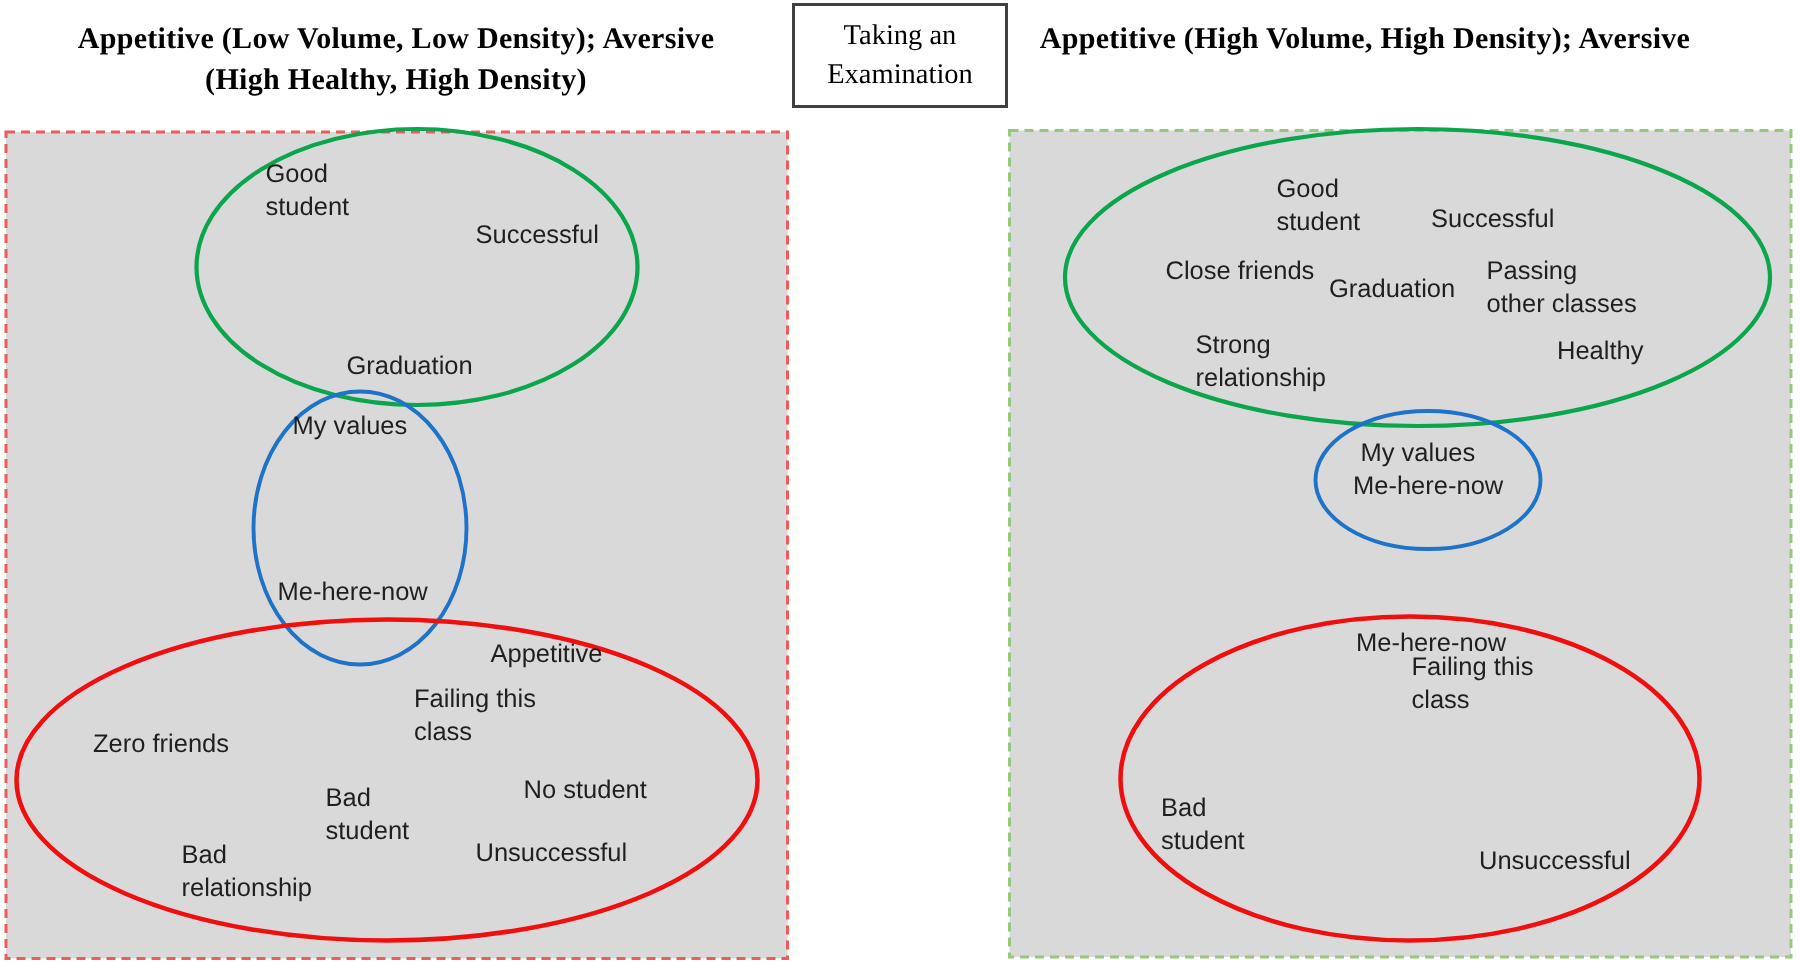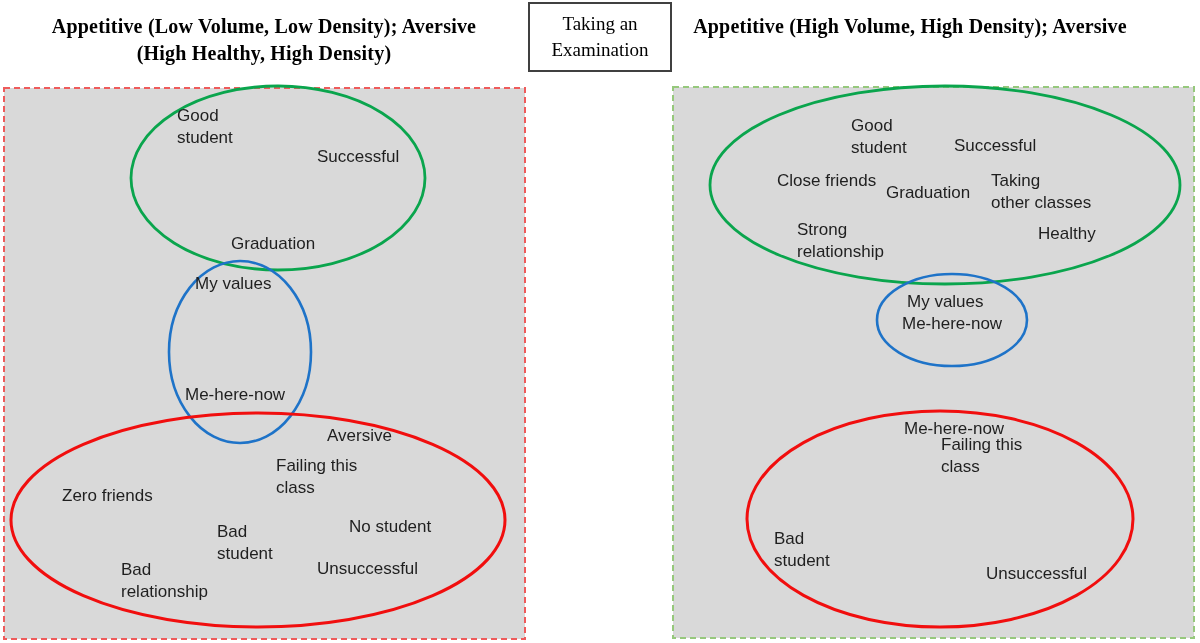--- a/index.html
+++ b/index.html
@@ -79,37 +79,37 @@
   </div>
 
   <div class="lbl" style="left:177px;top:105px">Good
 student</div>
   <div class="lbl" style="left:317px;top:146px">Successful</div>
   <div class="lbl" style="left:231px;top:233px">Graduation</div>
 
   <div class="lbl" style="left:195px;top:273px">My values</div>
   <div class="lbl" style="left:185px;top:384px">Me-here-now</div>
 
-  <div class="lbl" style="left:327px;top:425px">Aversive</div>
+  <div class="lbl" style="left:327px;top:425px">Appetitive</div>
   <div class="lbl" style="left:276px;top:455px">Failing this
 class</div>
   <div class="lbl" style="left:62px;top:485px">Zero friends</div>
   <div class="lbl" style="left:217px;top:521px">Bad
 student</div>
   <div class="lbl" style="left:349px;top:516px">No student</div>
   <div class="lbl" style="left:121px;top:559px">Bad
 relationship</div>
   <div class="lbl" style="left:317px;top:558px">Unsuccessful</div>
 
   <div class="lbl" style="left:851px;top:115px">Good
 student</div>
   <div class="lbl" style="left:954px;top:135px">Successful</div>
   <div class="lbl" style="left:777px;top:170px">Close friends</div>
   <div class="lbl" style="left:886px;top:182px">Graduation</div>
-  <div class="lbl" style="left:991px;top:170px">Taking
+  <div class="lbl" style="left:991px;top:170px">Passing
 other classes</div>
   <div class="lbl" style="left:797px;top:219px">Strong
 relationship</div>
   <div class="lbl" style="left:1038px;top:223px">Healthy</div>
 
   <div class="lbl" style="left:907px;top:291px">My values</div>
   <div class="lbl" style="left:902px;top:313px">Me-here-now</div>
 
   <div class="lbl" style="left:904px;top:418px">Me-here-now</div>
   <div class="lbl" style="left:941px;top:434px">Failing this

